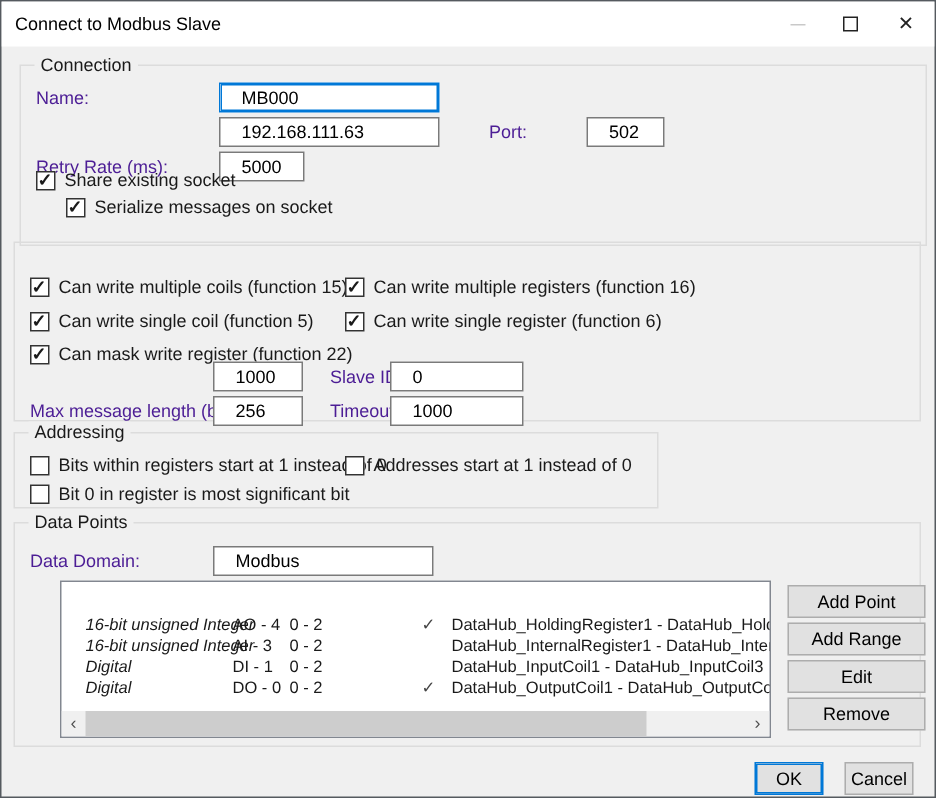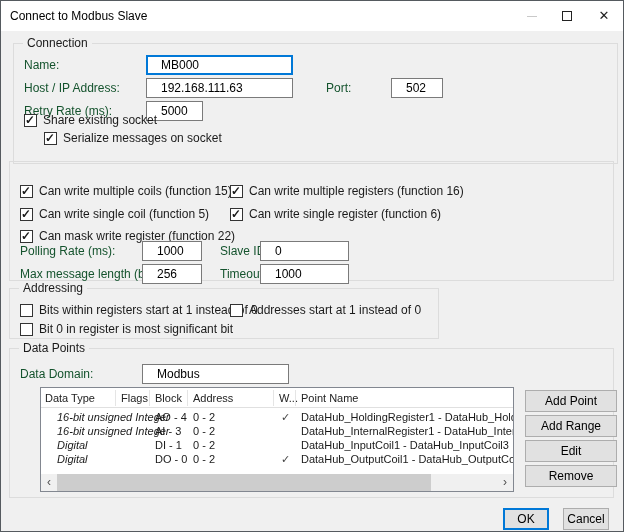--- a/index.html
+++ b/index.html
@@ -16,21 +16,21 @@
   .cap-btn { position:absolute; top:0; height:30px; width:34px; text-align:center; }
   .btn-min { left:514px; }
   .btn-max { left:549px; }
   .btn-close { left:584px; width:38px; }
   .min-glyph { position:absolute; left:12px; top:15px; width:10px; height:1px; background:#c9c9c9; }
   .max-glyph { position:absolute; left:12px; top:10px; width:10px; height:10px; border:1px solid #222; }
   .close-glyph { display:inline-block; line-height:30px; font-size:13px; color:#222; }
   
   .group { position:absolute; border:1px solid #dcdcdc; }
   .legend { position:absolute; top:-8px; left:9px; background:#f0f0f0; padding:0 4px; font-size:12px; color:#1a1a1a; white-space:nowrap; }
-  .lbl { position:absolute; white-space:nowrap; line-height:20px; color:#14532d; }
+  .lbl { position:absolute; white-space:nowrap; line-height:20px; color:#4c1d95; }
   .tb {
     position:absolute; height:20px; border:1px solid #7a7a7a; background:#fff;
     font-family:"Liberation Sans", sans-serif; font-size:12px; color:#000; padding:0 14px;
   }
   .tb.focused { border:1px solid #0078d7; box-shadow: inset 0 0 0 1px #0078d7; }
   
   .cbrow { position:absolute; height:14px; white-space:nowrap; cursor:default; }
   .cbbox { position:absolute; left:0; top:0; width:13px; height:13px; background:#fff; border:1px solid #333; }
   .cbbox.checked::after { content:"✓"; position:absolute; left:0px; top:-2px; font-size:12px; font-weight:bold; color:#1a1a1a; }
   .cbtext { position:absolute; left:19px; top:0; line-height:13px; font-size:12px; }
@@ -71,21 +71,20 @@
     </div>
     <div class="cap-btn btn-close">
       <span class="close-glyph">✕</span>
     </div>
   </div>
 
   <div class="group" style="left:12px; top:42px; width:605px; height:121px;">
     <span class="legend">Connection</span>
     <span class="lbl" style="left:10px; top:11px;">Name:</span>
     <input class="tb focused" style="left: 132px; top: 11px; width: 147px;" value="MB000">
-    <span class="lbl" style="left:10px; top:34px;">Host / IP Address:</span>
     <input class="tb" style="left: 132px; top: 34px; width: 147px;" value="192.168.111.63">
     <span class="lbl" style="left:312px; top:34px;">Port:</span>
     <input class="tb" style="left: 377px; top: 34px; width: 52px;" value="502">
     <span class="lbl" style="left:10px; top:57px;">Retry Rate (ms):</span>
     <input class="tb" style="left: 132px; top: 57px; width: 57px;" value="5000">
     <div class="cbrow" style="left:10px; top:70px;">
       <span class="cbbox checked"></span>
       <span class="cbtext">Share existing socket</span>
     </div>
     <div class="cbrow" style="left:30px; top:88px;">
@@ -108,21 +107,20 @@
       <span class="cbtext">Can write single coil (function 5)</span>
     </div>
     <div class="cbrow" style="left:220px; top:46px;">
       <span class="cbbox checked"></span>
       <span class="cbtext">Can write single register (function 6)</span>
     </div>
     <div class="cbrow" style="left:10px; top:68px;">
       <span class="cbbox checked"></span>
       <span class="cbtext">Can mask write register (function 22)</span>
     </div>
-    <span class="lbl" style="left:10px; top:79px;">Polling Rate (ms):</span>
     <input class="tb" style="left: 132px; top: 79px; width: 60px;" value="1000">
     <span class="lbl" style="left:210px; top:79px;">Slave ID:</span>
     <input class="tb" style="left: 250px; top: 79px; width: 89px;" value="0">
     <span class="lbl" style="left:10px; top:102px;">Max message length (bytes):</span>
     <input class="tb" style="left: 132px; top: 102px; width: 60px;" value="256">
     <span class="lbl" style="left:210px; top:102px;">Timeout (ms):</span>
     <input class="tb" style="left: 250px; top: 102px; width: 89px;" value="1000">
   </div>
 
   <div class="group" style="left:8px; top:287px; width:430px; height:51px;">
@@ -140,33 +138,20 @@
       <span class="cbtext">Bit 0 in register is most significant bit</span>
     </div>
   </div>
 
   <div class="group" style="left:8px; top:347px; width:605px; height:150px;">
     <span class="legend">Data Points</span>
     <span class="lbl" style="left:10px; top:15px;">Data Domain:</span>
     <input class="tb" style="left: 132px; top: 15px; width: 147px;" value="Modbus">
 
     <div class="listview">
-      <div class="lv-header">
-        <span class="lv-h" style="left:4px;">Data Type</span>
-        <span class="lv-h" style="left:80px;">Flags</span>
-        <span class="lv-h" style="left:114px;">Block</span>
-        <span class="lv-h" style="left:152px;">Address</span>
-        <span class="lv-h" style="left:238px;">W...</span>
-        <span class="lv-h" style="left:260px;">Point Name</span>
-        <span class="lv-sep" style="left:74px;"></span>
-        <span class="lv-sep" style="left:108px;"></span>
-        <span class="lv-sep" style="left:146px;"></span>
-        <span class="lv-sep" style="left:232px;"></span>
-        <span class="lv-sep" style="left:254px;"></span>
-      </div>
 
       <div class="lv-row" style="top:22px;">
         <span class="lv-c c-type">16-bit unsigned Integer</span>
         <span class="lv-c c-flags"></span>
         <span class="lv-c c-block">AO - 4</span>
         <span class="lv-c c-addr">0 - 2</span>
         <span class="lv-c c-w">✓</span>
         <span class="lv-c c-name">DataHub_HoldingRegister1 - DataHub_HoldingRegister3</span>
       </div>
       <div class="lv-row" style="top:36px;">

